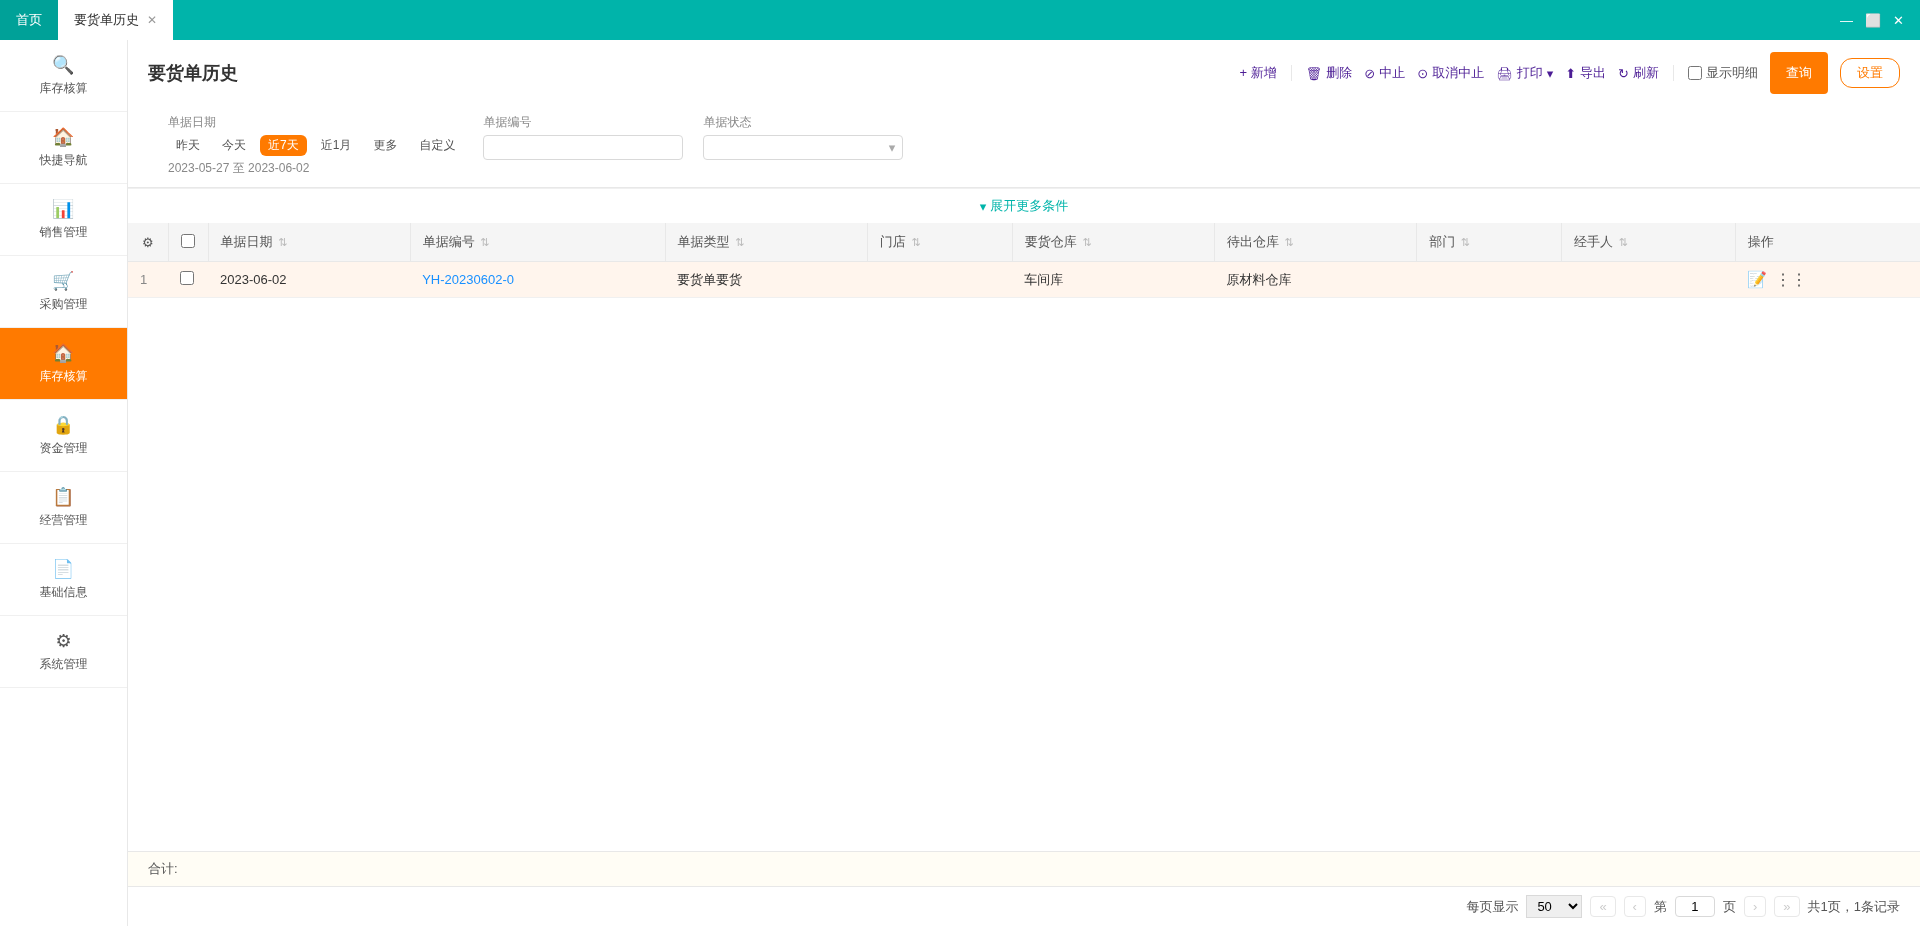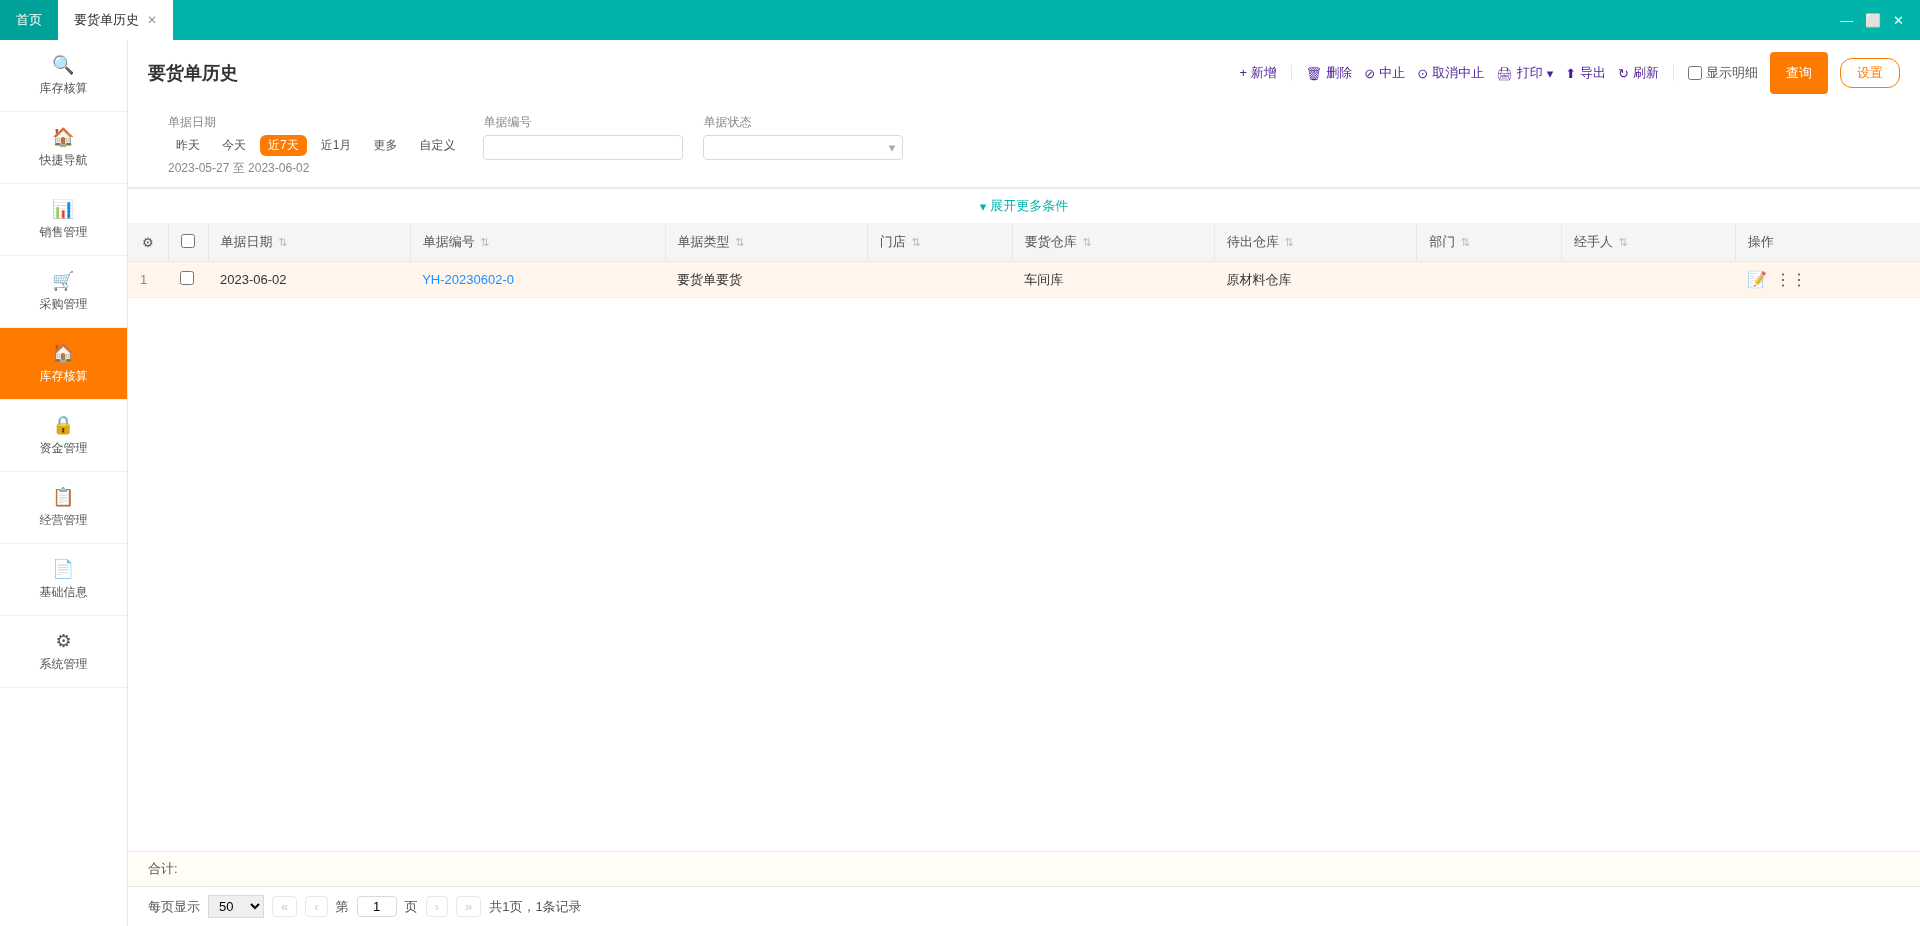--- a/index.html
+++ b/index.html
@@ -298,21 +298,21 @@
       color: #555;
     }
 
     
     .pagination {
       background: white;
       border-top: 1px solid #e8e8e8;
       padding: 8px 20px;
       display: flex;
       align-items: center;
-      justify-content: flex-start;
+      justify-content: flex-end;
       gap: 8px;
       flex-shrink: 0;
       font-size: 13px;
       color: #555;
     }
     .pagination-select {
       border: 1px solid #d9d9d9;
       border-radius: 0;
       padding: 2px 6px;
       font-size: 13px;

